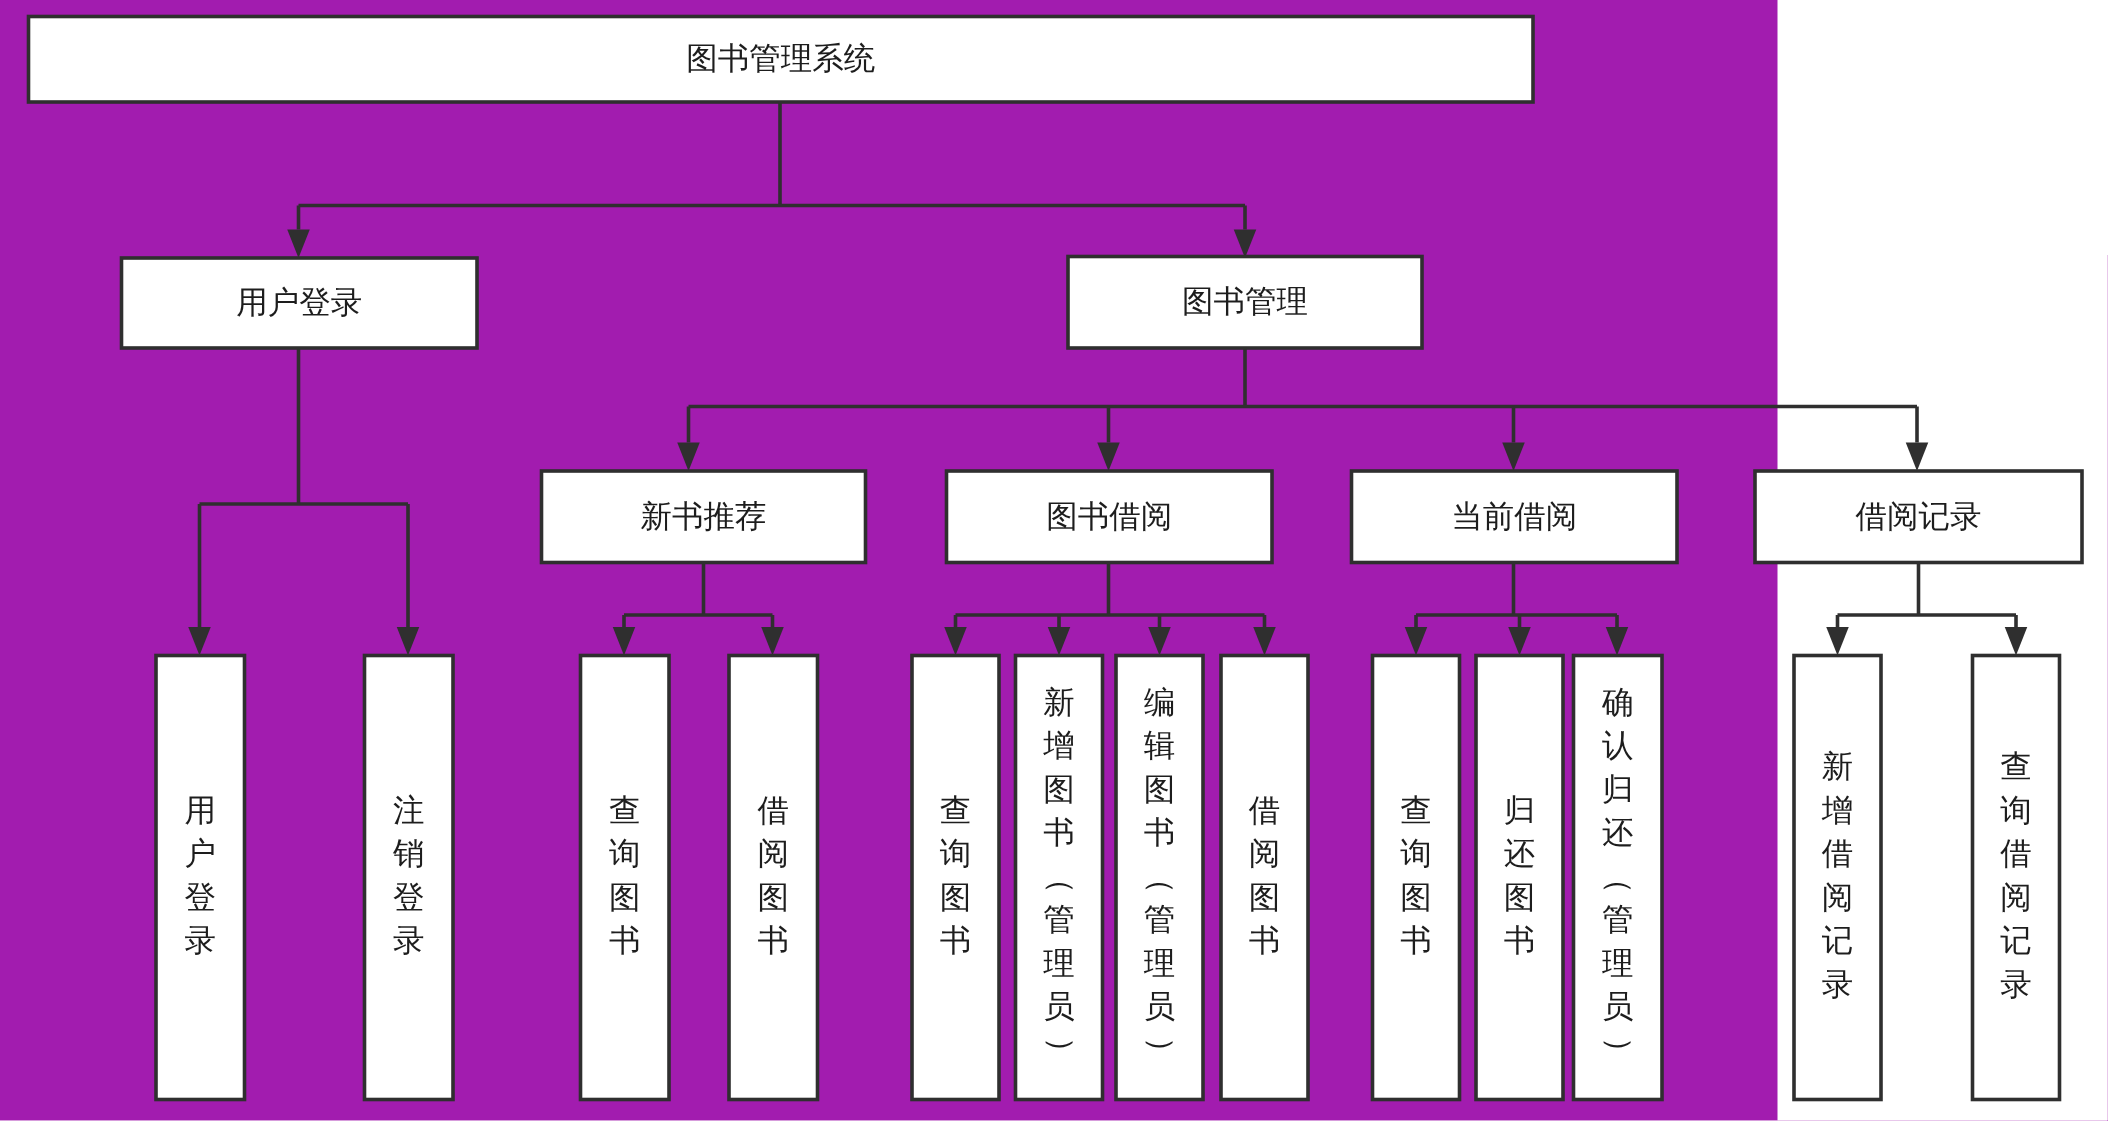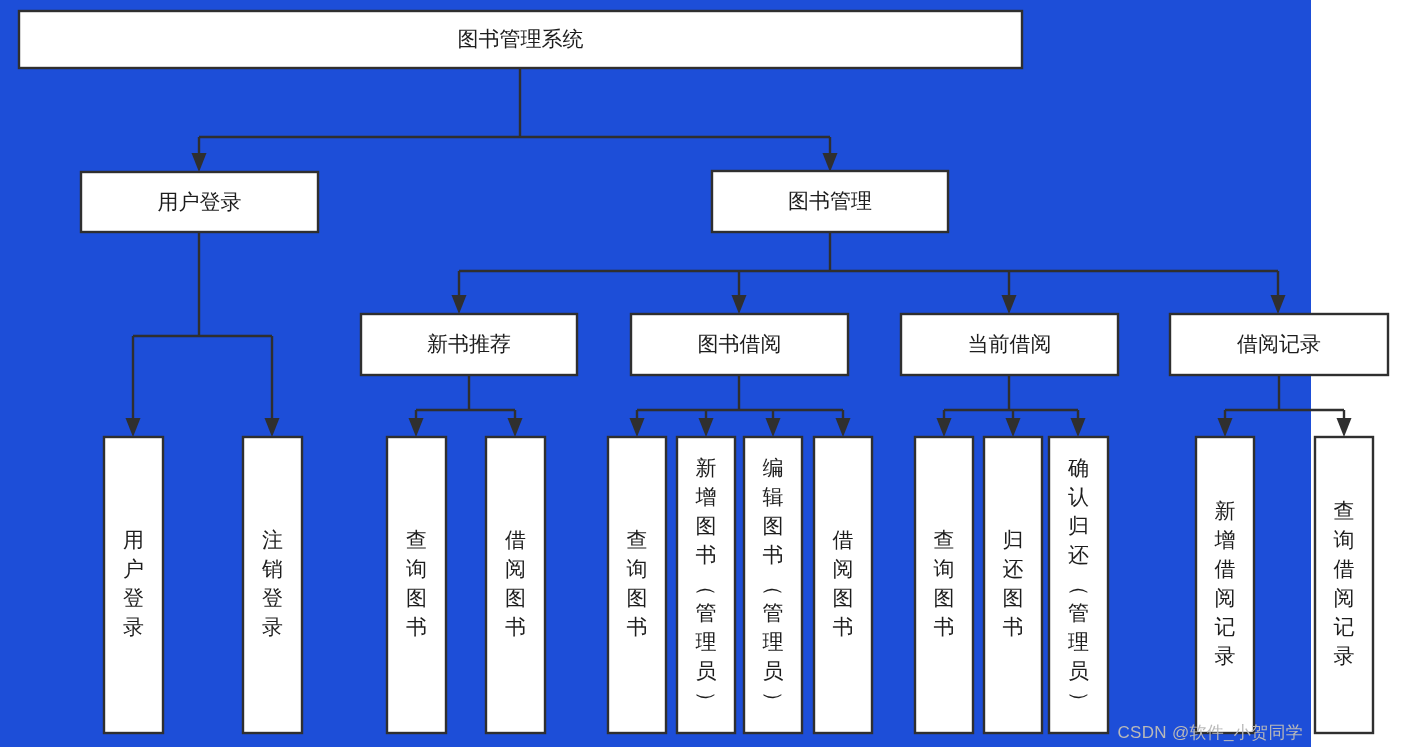--- a/index.html
+++ b/index.html
@@ -9,23 +9,23 @@
     background: #ffffff;
   }
   body {
     width: 1405px;
     height: 747px;
     overflow: hidden;
     font-family: "Liberation Sans", "DejaVu Sans", sans-serif;
   }
   #diagram-root {
     position: relative;
-    width: 1311px;
+    width: 1185px;
     height: 747px;
-    background: #1d4ed8;
+    background: #a21caf;
   }
   svg#flowchart {
     position: absolute;
     left: 0;
     top: 0;
     width: 1405px;
     height: 747px;
     display: block;
   }
   .node-box {
@@ -278,15 +278,14 @@
           <text x="1344" y="512.5" class="node-label-v">查</text>
           <text x="1344" y="541.5" class="node-label-v">询</text>
           <text x="1344" y="570.5" class="node-label-v">借</text>
           <text x="1344" y="599.5" class="node-label-v">阅</text>
           <text x="1344" y="628.5" class="node-label-v">记</text>
           <text x="1344" y="657.5" class="node-label-v">录</text>
         </g>
       </g>
   </svg>
 
-  <div class="watermark-text">CSDN @软件_小贺同学</div>
 
 </div>
 
 </body></html>

